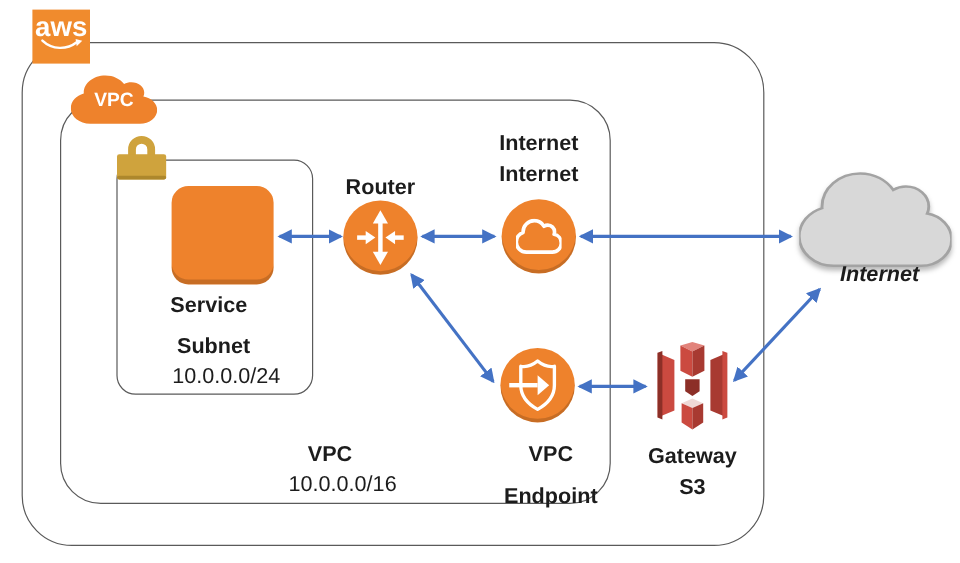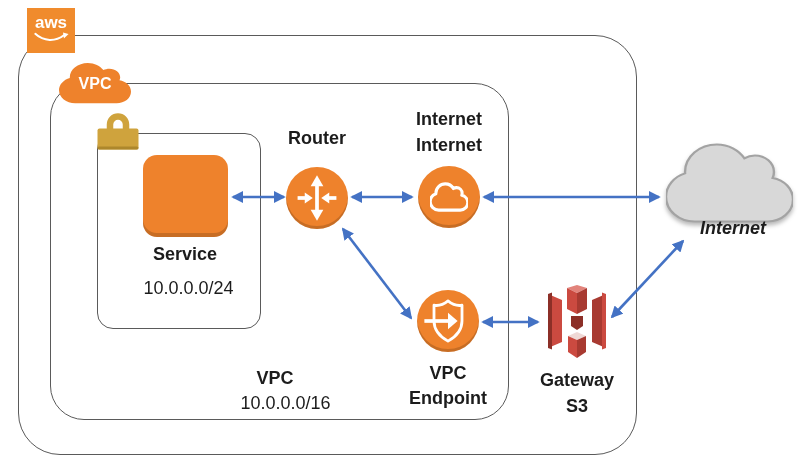--- a/index.html
+++ b/index.html
@@ -16,21 +16,21 @@
   .edges{position:absolute;left:0;top:0;width:800px;height:469px;z-index:4;pointer-events:none;}
   .edge{stroke:var(--arrow-blue,#4472C4);stroke-width:2.6;fill:none;}
   .arrowhead{fill:var(--arrow-blue,#4472C4);}
 
   
   .lbl{position:absolute;text-align:center;font-weight:700;font-size:18px;line-height:25px;z-index:6;}
   .cidr{font-weight:400;font-size:18px;margin-left:21px;}
 
   
   .aws-logo{position:absolute;left:27px;top:8px;width:48px;height:45px;background:var(--aws-orange,#F08B2D);z-index:8;display:flex;flex-direction:column;align-items:center;}
-  .aws-logo .aws-word{color:#fff;font-weight:700;font-size:17px;line-height:17px;margin-top:6px;}
+  .aws-logo .aws-word{color:#fff;font-weight:700;font-size:23px;line-height:17px;margin-top:6px;}
   .aws-logo svg{margin-top:1px;}
   .swoosh{stroke:#fff;stroke-width:2.2;fill:none;stroke-linecap:round;}
   .swoosh-tip{fill:#fff;}
 
   
   .vpc-cloud{position:absolute;left:59px;top:60px;width:72px;height:46px;z-index:8;}
   .vpc-cloud svg{position:absolute;left:0;top:0;}
   .fill-orange{fill:var(--orange,#EE822C);}
   .vpc-cloud .badge-text{position:absolute;left:0;top:15px;width:100%;text-align:center;color:#fff;font-weight:700;font-size:16px;}
 
@@ -57,24 +57,24 @@
   .s3-red-dark{fill:var(--s3-red-dark,#A83A31);}
   .s3-red-deep{fill:#8C2F27;}
   .s3-red-light{fill:var(--s3-red-light,#E2837B);}
   .s3-red-pale{fill:#EFD9D6;}
 
   
   .internet-cloud{position:absolute;left:666px;top:139px;width:127px;height:88px;z-index:6;filter:drop-shadow(0 3px 2px rgba(0,0,0,.28));}
   .cloud-gray{fill:var(--internet-cloud-fill,#D8D8D8);stroke:var(--internet-cloud-stroke,#A3A3A3);stroke-width:12;}
 
   
-  .service-label{left:135px;top:242px;width:100px;}
-  .router-label{left:272px;top:126px;width:90px;}
+  .service-label{left:124px;top:242px;width:100px;}
+  .router-label{left:272px;top:144px;width:90px;}
   .igw-label{left:399px;top:106px;width:100px;line-height:26px;}
-  .vpce-label{left:398px;top:361px;width:100px;line-height:25px;}
+  .vpce-label{left:409px;top:361px;width:100px;line-height:35px;}
   .s3-label{left:539px;top:367px;width:76px;line-height:26px;}
   .internet-label{left:683px;top:216px;width:100px;font-style:italic;}
   .subnet-label-group{left:97px;top:276px;width:162px;}
   .vpc-label-group{left:210px;top:366px;width:130px;}
 </style>
 </head>
 <body>
 
 <div class="stage">
 
@@ -169,20 +169,21 @@
   <div class="lbl s3-label">Gateway S3</div>
 
   <div class="internet-cloud">
     <svg width="127" height="88" viewBox="0 0 640 512" preserveAspectRatio="none">
       <path class="cloud-gray" d="M537.6 226.6c4.1-10.7 6.4-22.4 6.4-34.6 0-53-43-96-96-96-19.7 0-38.1 6-53.3 16.2C367 64.2 315.3 32 256 32c-88.4 0-160 71.6-160 160 0 2.7.1 5.4.2 8.1C40.2 219.8 0 273.2 0 336c0 79.5 64.5 144 144 144h368c70.7 0 128-57.3 128-128 0-61.9-44-113.6-102.4-125.4z"></path>
     </svg>
   </div>
   <div class="lbl internet-label">Internet</div>
 
   <div class="lbl subnet-label-group">
+    <div>Subnet</div>
     <div class="cidr">10.0.0.0/24</div>
   </div>
 
   <div class="lbl vpc-label-group">
     <div>VPC</div>
     <div class="cidr">10.0.0.0/16</div>
   </div>
 
 </div>
 

